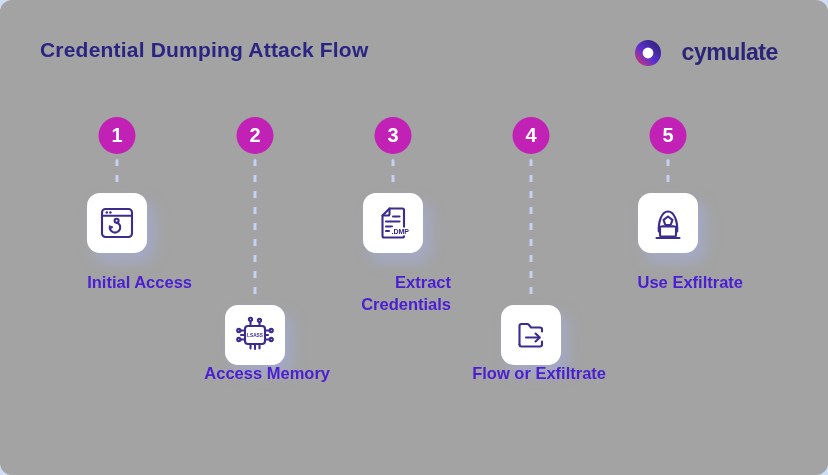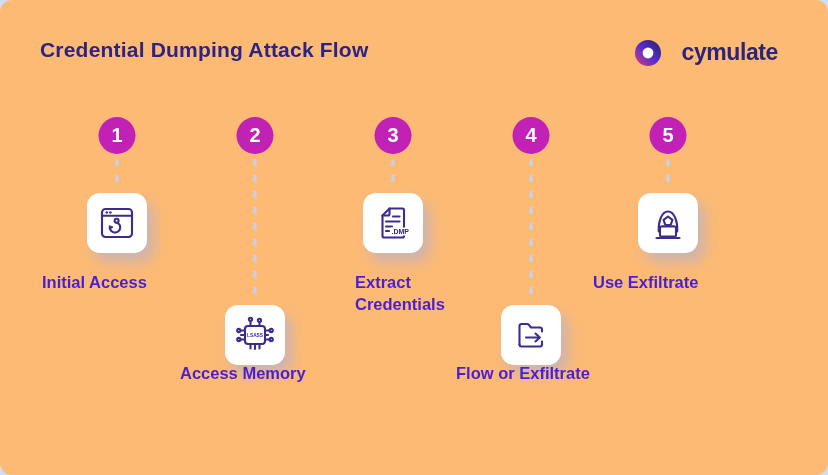--- a/index.html
+++ b/index.html
@@ -1,19 +1,19 @@
 <!DOCTYPE html>
 <html><head>
 <meta charset="utf-8">
 <style>
   * { margin: 0; padding: 0; box-sizing: border-box; }
   html, body { background: #cfdef4; font-family: "Liberation Sans", sans-serif; }
   .stage {
     position: relative; width: 828px; height: 475px;
-    background: #fdba74; border-radius: 12px; overflow: hidden;
+    background: #a3a3a3; border-radius: 12px; overflow: hidden;
   }
   .title {
     position: absolute; left: 40px; top: 38px;
     font-size: 21px; font-weight: 700; color: #2b2483; letter-spacing: .2px;
   }
   .brand {
     position: absolute; right: 50px; top: 39px;
     display: flex; align-items: center; gap: 20px;
   }
   .brand-mark { width: 26px; height: 26px; display: block; }
@@ -42,21 +42,21 @@
     position: absolute; left: 50%; transform: translateX(-50%);
     width: 60px; height: 60px; background: #ffffff; border-radius: 13px;
     box-shadow: 7px 9px 14px rgba(165, 175, 228, 0.55);
     display: flex; align-items: center; justify-content: center;
   }
   .card.rowtop { top: 193px; }
   .card.rowbottom { top: 305px; }
   .card svg { width: 48px; height: 48px; display: block; }
   .label {
     position: absolute; left: 50%; transform: translateX(-50%);
-    width: 150px; text-align: left;
+    width: 150px; text-align: right;
     font-size: 16.5px; font-weight: 700; color: #4a1ed2; line-height: 1.35;
   }
   .label.rowtop { top: 271px; }
   .label.rowbottom { top: 362px; }
   .label.narrow { width: 96px; margin-left: 10px; }
   .ico { stroke: #3a2d8e; fill: none; stroke-width: 2.1;
          stroke-linecap: round; stroke-linejoin: round; }
   .ico .fill { fill: #3a2d8e; stroke: none; }
   .ico .white { fill: #ffffff; }
   .ico text { font-family: "Liberation Sans", sans-serif; font-weight: 700; }

